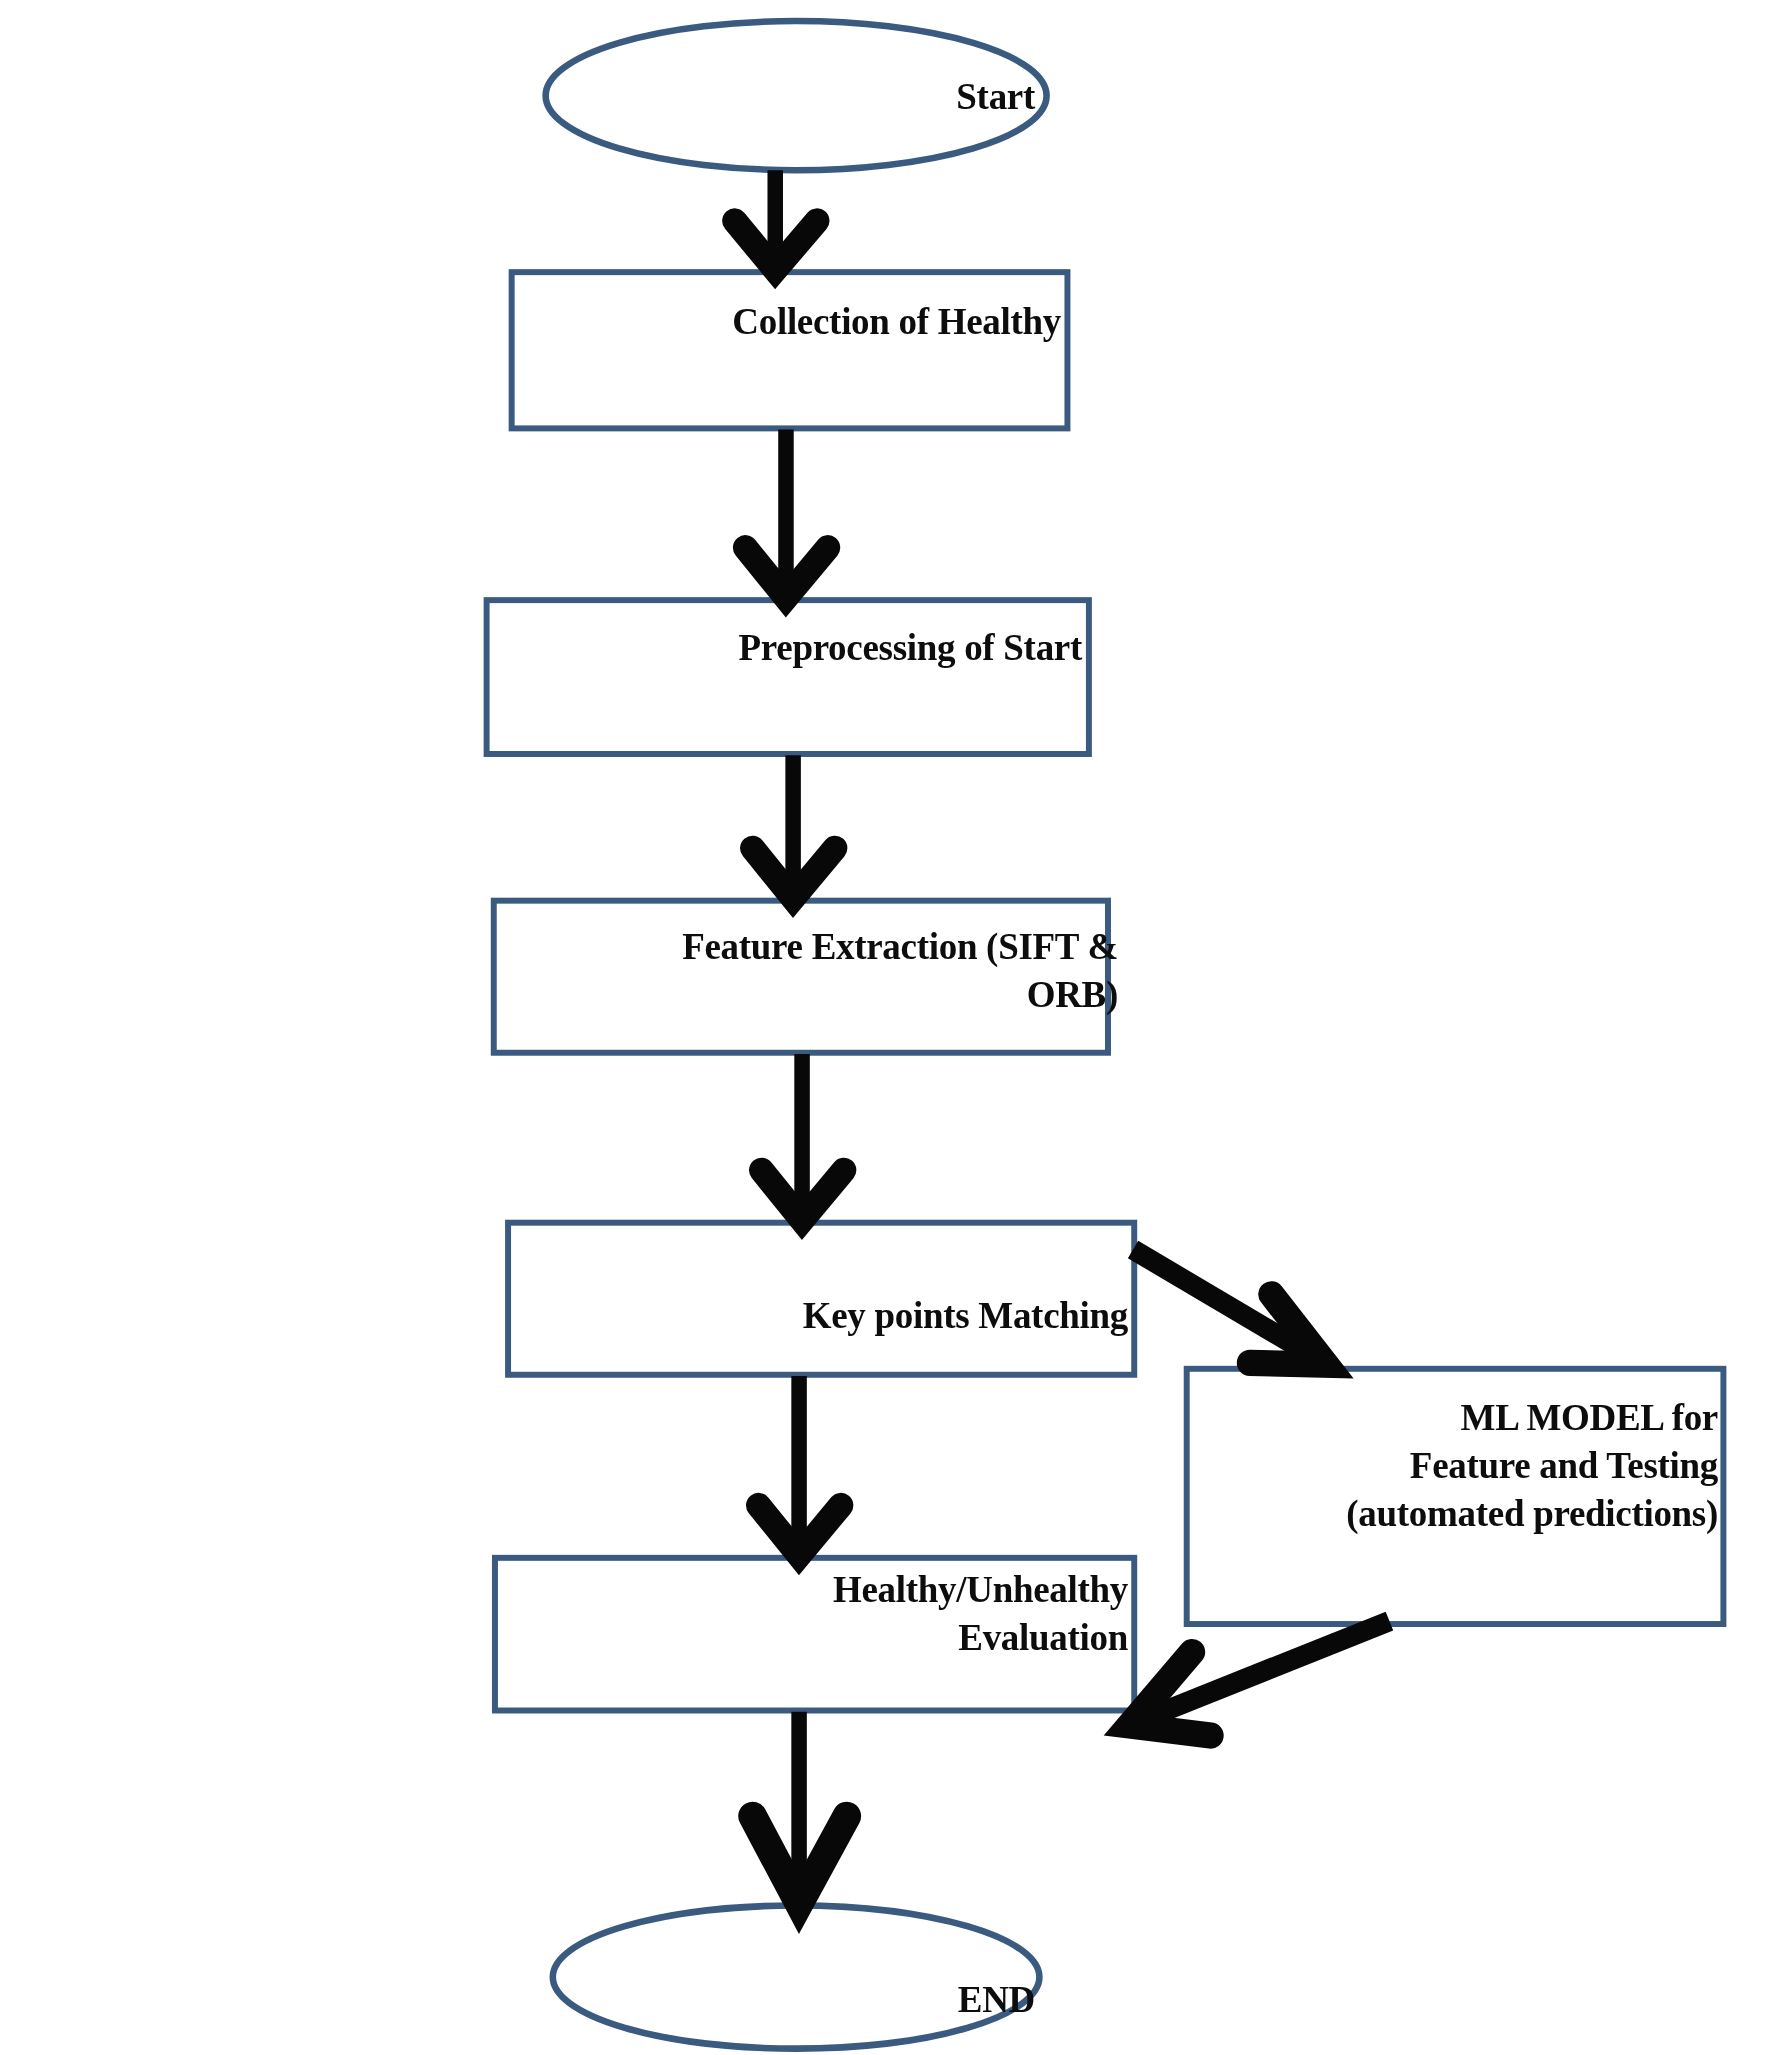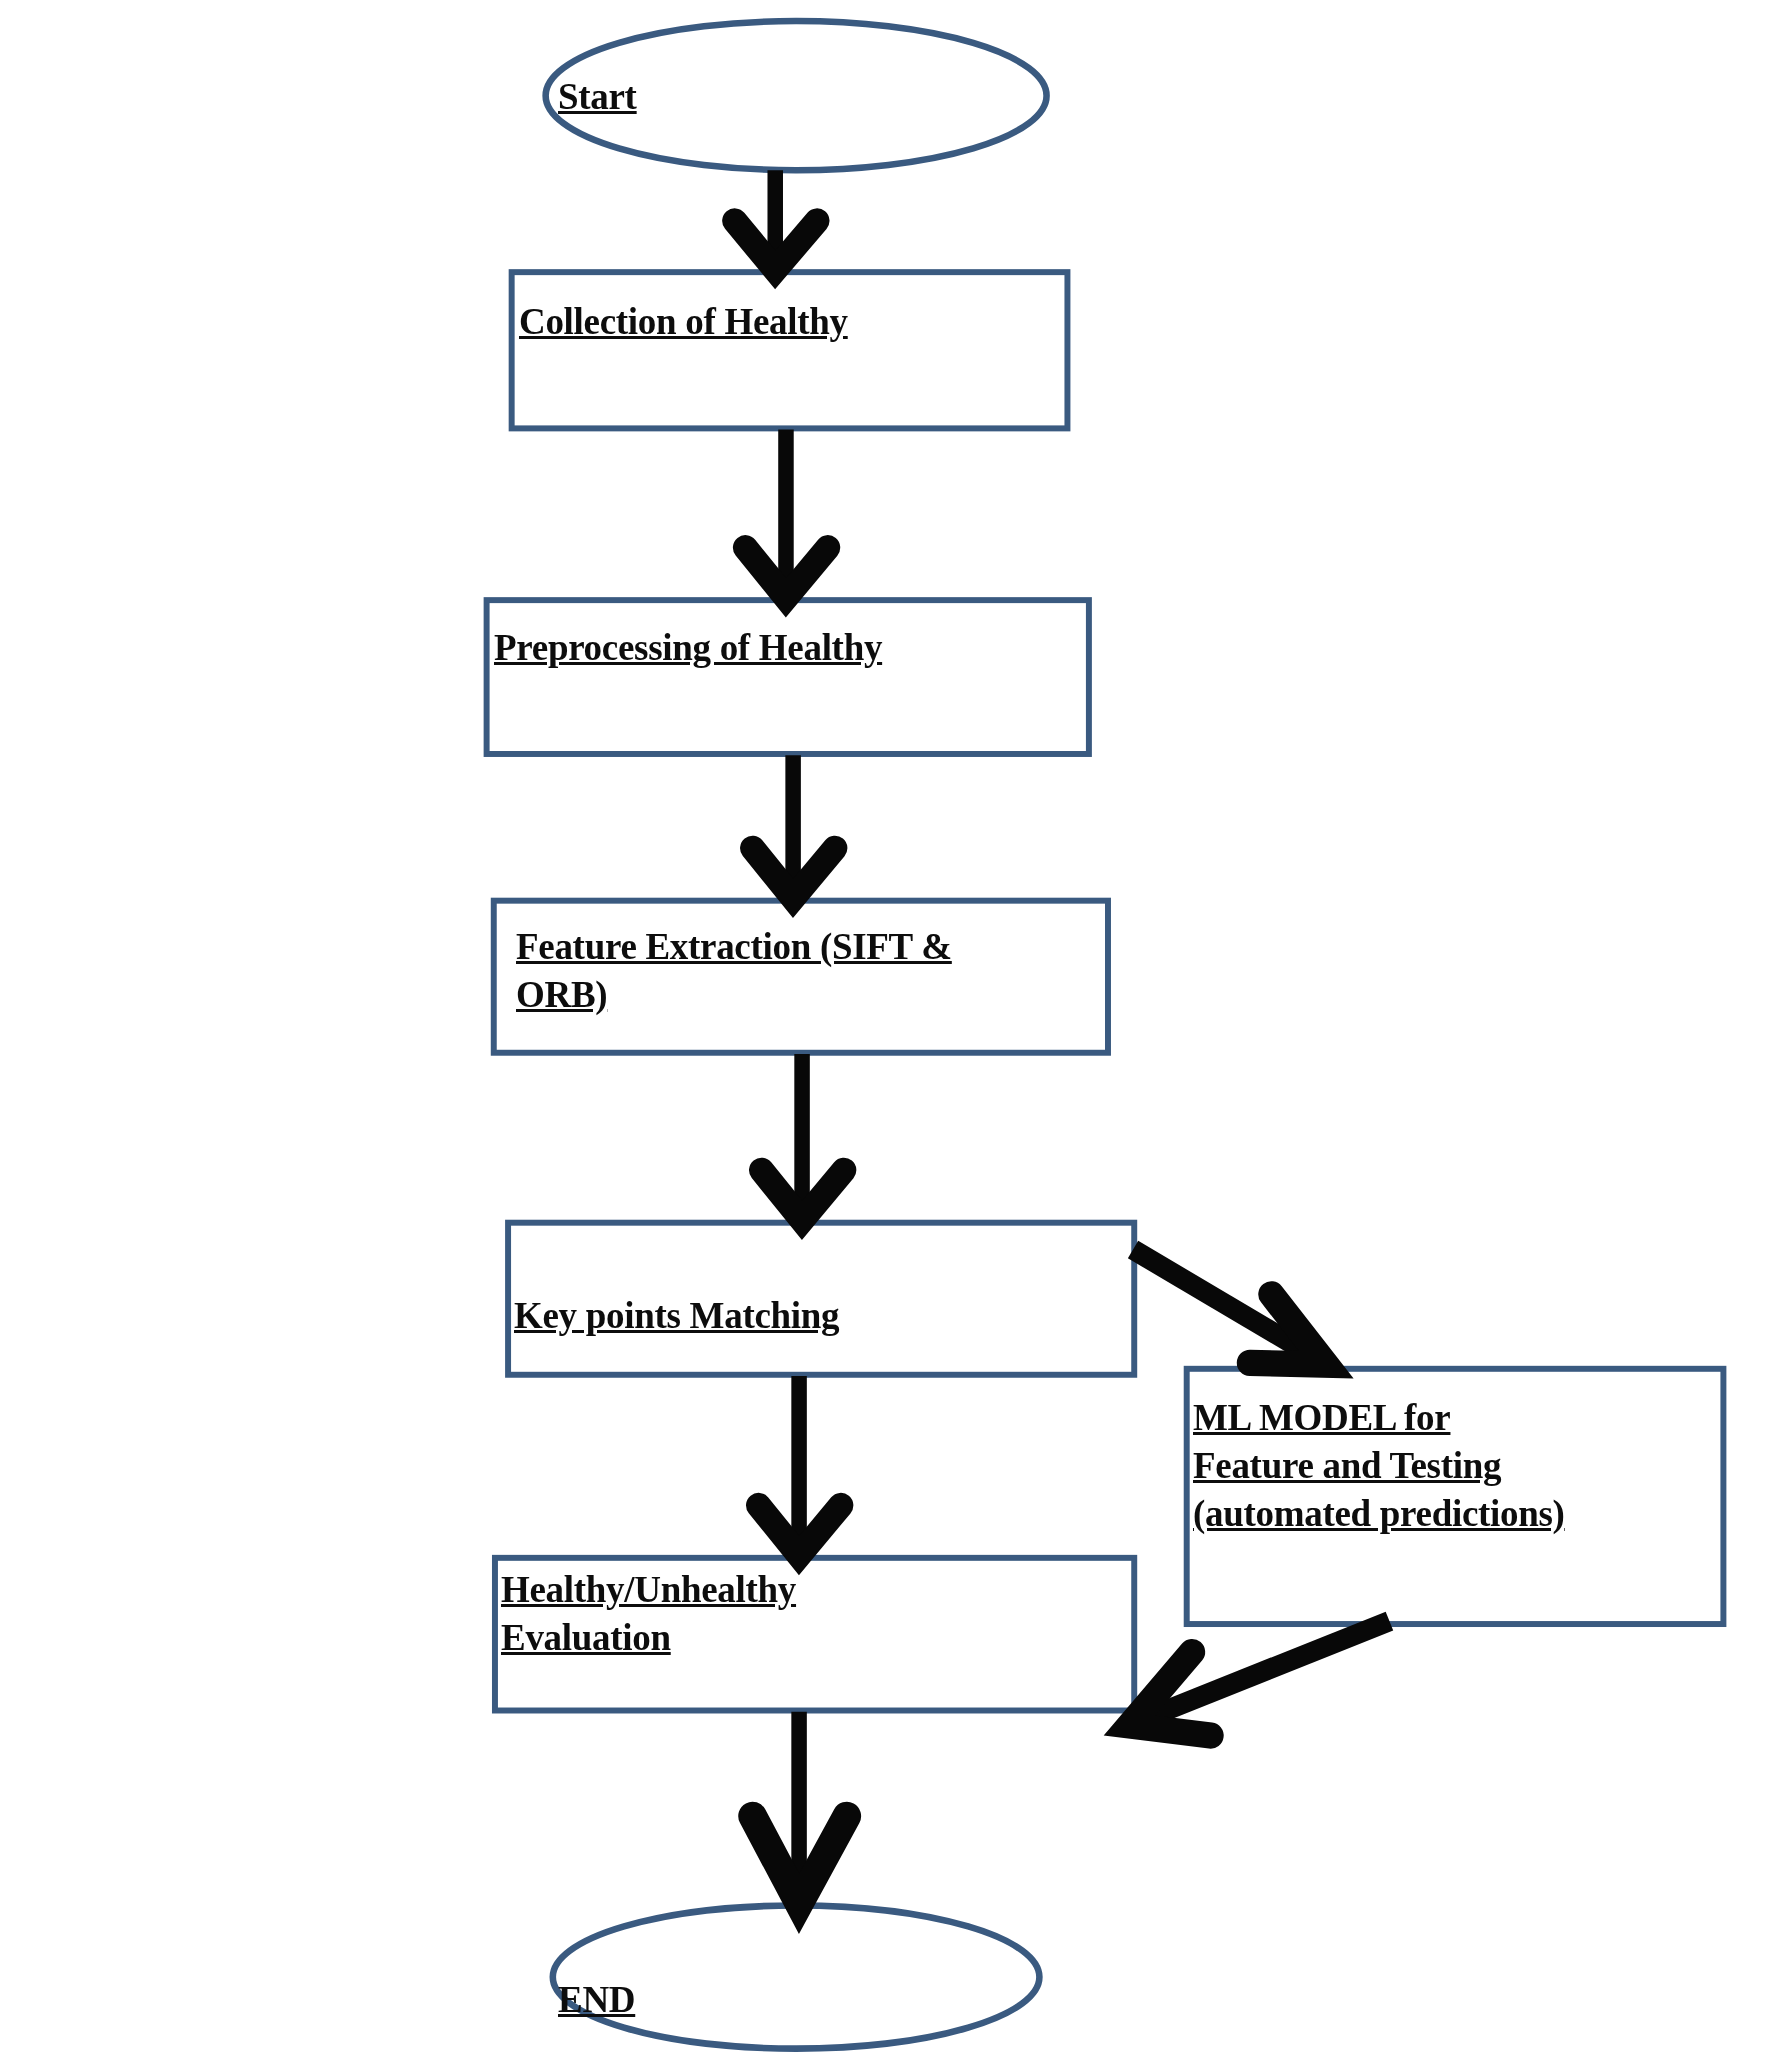--- a/index.html
+++ b/index.html
@@ -15,28 +15,27 @@
     overflow: hidden;
   }
   #flow-canvas {
     position: absolute;
     left: 0; top: 0;
     width: 1789px;
     height: 2056px;
   }
   .node-label {
     position: absolute;
-    text-align: left;
+    text-align: right;
     color: #0d0d0d;
     font-weight: bold;
     font-family: "Liberation Serif", "DejaVu Serif", serif;
     letter-spacing: -0.3px;
     pointer-events: none;
     white-space: pre-line;
-    text-decoration: underline;
   }
   .terminal-label { font-size: 37px; line-height: 1.15; }
   .process-label  { font-size: 37px; line-height: 1.30; }
 </style>
 </head>
 <body>
 
 <svg id="flow-canvas" viewBox="0 0 3000 3447" xmlns="http://www.w3.org/2000/svg">
 
   <ellipse cx="1335" cy="160" rx="420" ry="125" fill="#ffffff" stroke="#3a5a80" stroke-width="11"></ellipse>
@@ -94,21 +93,21 @@
     <line x1="1340" y1="2870" x2="1340" y2="3192" stroke="#080808" stroke-width="26"></line>
     <path d="M 1262 3045 L 1340 3192 L 1420 3045" fill="none" stroke="#080808" stroke-width="48" stroke-linecap="round" stroke-linejoin="miter"></path>
   </g>
 
 </svg>
 
 <div class="node-label terminal-label" style="left:558px; top:76px; width:477px;">Start</div>
 
 <div class="node-label process-label" style="left:519px; top:298px; width:542px;">Collection of Healthy</div>
 
-<div class="node-label process-label" style="left:494px; top:624px; width:588px;">Preprocessing of Healthy</div>
+<div class="node-label process-label" style="left:494px; top:624px; width:588px;">Preprocessing of Start</div>
 
 <div class="node-label process-label" style="left:516px; top:923px; width:602px;">Feature Extraction (SIFT &amp;
 ORB)</div>
 
 <div class="node-label process-label" style="left:514px; top:1248px; width:614px;margin-top:44px;">Key points Matching</div>
 
 <div class="node-label process-label" style="left:1193px; top:1394px; width:525px;">ML MODEL for
 Feature and Testing
 (automated predictions)</div>
 

